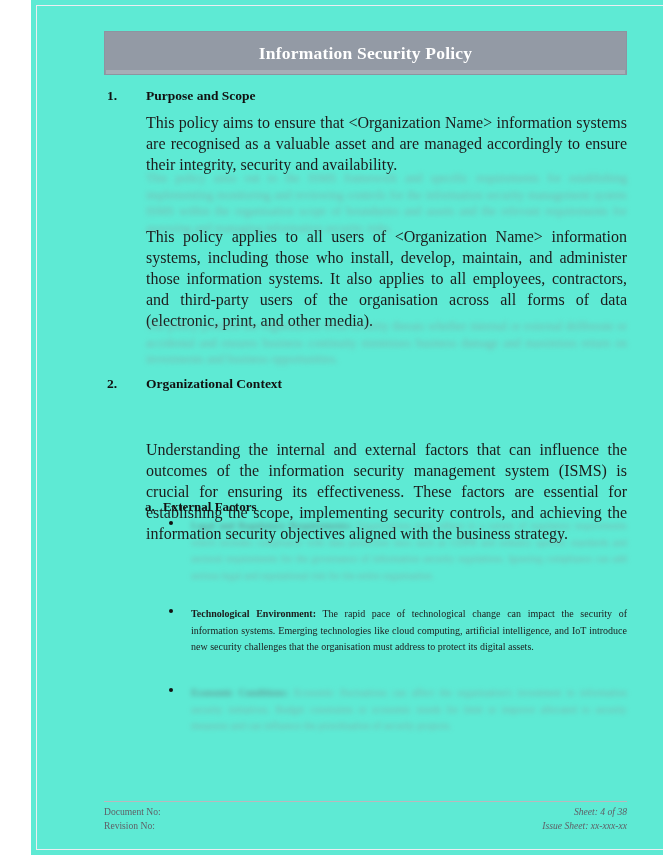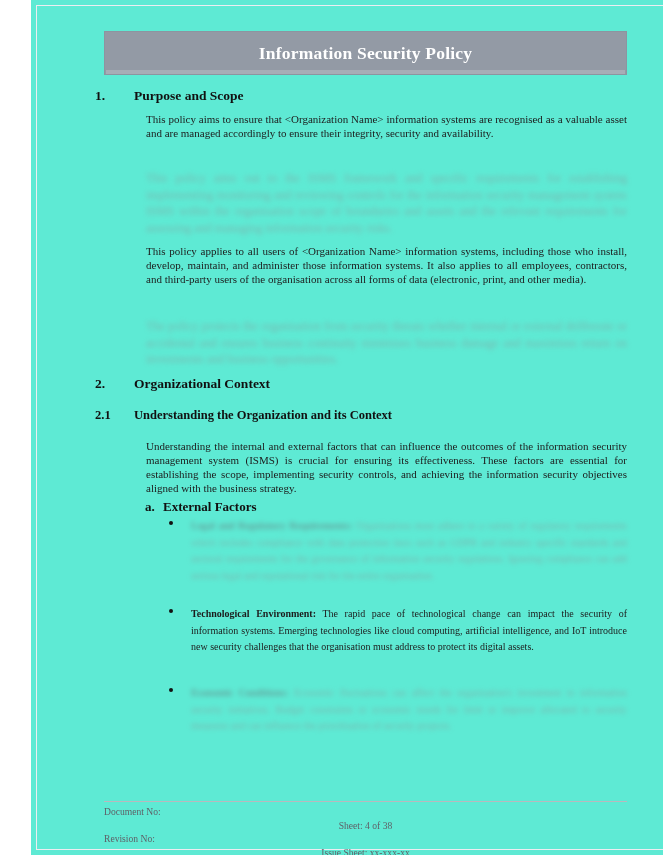--- a/index.html
+++ b/index.html
@@ -59,42 +59,42 @@
     color: #ffffff;
     font-size: 17.5px;
     font-weight: bold;
     letter-spacing: 0.2px;
     font-family: "Liberation Serif", "DejaVu Serif", serif;
   }
 
   
   .h1row, .h2row {
     position: absolute;
-    left: 64px;
+    left: 76px;
     width: 520px;
     font-weight: bold;
     color: #111;
     text-decoration: underline;
   }
   .h1row { font-size: 13.5px; }
   .h2row { font-size: 12.5px; }
   .num {
     display: inline-block;
     width: 39px;
     vertical-align: top;
   }
   .htext { display: inline-block; }
 
   
   .para {
     position: absolute;
     left: 115px;
     width: 481px;
-    font-size: 11px;
-    line-height: 14px;
+    font-size: 16px;
+    line-height: 21px;
     text-align: justify;
     color: #1c1c1c;
   }
 
   
   .blurred {
     position: absolute;
     left: 115px;
     width: 481px;
     font-size: 12.1px;
@@ -166,55 +166,51 @@
     top: 805px;
     width: 523px;
     font-size: 9.6px;
     line-height: 13.5px;
     color: #5f5f66;
     font-family: "Liberation Serif", "DejaVu Serif", serif;
   }
   .footer-line {
     display: flex;
     justify-content: space-between;
-    flex-direction: column;
   }
   .footer-left { text-align: left; }
-  .footer-right { text-align: center; }
+  .footer-right { text-align: center; font-style: italic; }
 </style>
 </head>
 <body>
 
 <div class="page">
 
   <div class="page-border"></div>
 
   <div class="title-banner">
     <span class="title-text">Information Security Policy</span>
   </div>
 
   <div class="h1row" style="top:88px;">
     <span class="num">1.</span><span class="htext">Purpose and Scope</span>
   </div>
 
   <div class="para" style="top:112px;">This policy aims to ensure that &lt;Organization Name&gt; information systems are recognised as a valuable asset and are managed accordingly to ensure their integrity, security and availability.</div>
 
   <div class="blurred" style="top:170px;">This policy aims out to the ISMS framework and specific requirements for establishing implementing monitoring and reviewing controls for the information security management system ISMS within the organisation scope of boundaries and assets and the relevant requirements for assessing and managing information security risks.</div>
 
-  <div class="para" style="top:244px;">This policy applies to all users of &lt;Organization Name&gt; information systems, including those who install, develop, maintain, and administer those information systems. It also applies to all employees, contractors, and third-party users of the organisation across all forms of data (electronic, print, and other media).</div>
+  <div class="para" style="top:226px;">This policy applies to all users of &lt;Organization Name&gt; information systems, including those who install, develop, maintain, and administer those information systems. It also applies to all employees, contractors, and third-party users of the organisation across all forms of data (electronic, print, and other media).</div>
 
   <div class="blurred" style="top:318px;">The policy protects the organisation from security threats whether internal or external deliberate or accidental and ensures business continuity minimises business damage and maximises return on investments and business opportunities.</div>
 
   <div class="h1row" style="top:376px;">
     <span class="num">2.</span><span class="htext">Organizational Context</span>
   </div>
 
-  <div class="h2row" style="top:408px;">
-    <span class="num">2.1</span><span class="htext">Understanding the Organization and its Context</span>
-  </div>
 
   <div class="para" style="top:439px;">Understanding the internal and external factors that can influence the outcomes of the information security management system (ISMS) is crucial for ensuring its effectiveness. These factors are essential for establishing the scope, implementing security controls, and achieving the information security objectives aligned with the business strategy.</div>
 
   <div class="alpha-item" style="top:499px;">
     <span class="marker">a.</span><span>External Factors</span>
   </div>
 
   <div class="bullet-row blurred-row" style="top:518px;">
     <span class="bullet-dot"></span>
     <div class="bullet-text">

